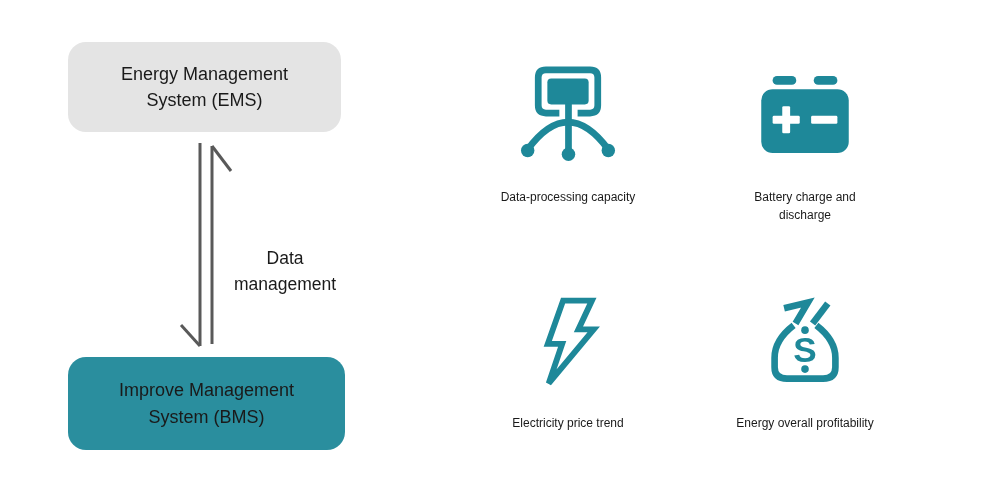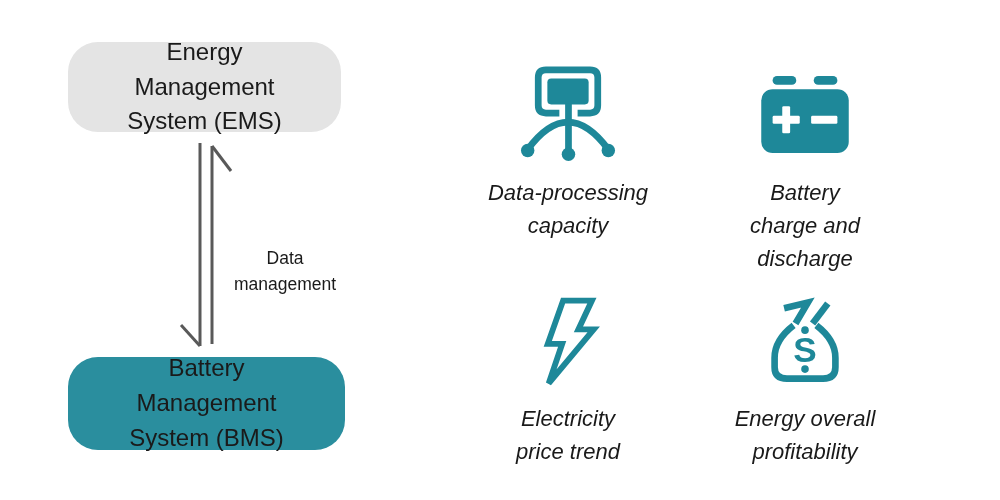--- a/index.html
+++ b/index.html
@@ -11,22 +11,22 @@
     overflow: hidden;
     position: relative;
   }
   .canvas { position: absolute; inset: 0; }
 
   
   .box {
     position: absolute;
     display: flex; align-items: center; justify-content: center;
     text-align: center;
-    border-radius: 30px;
-    font-size: 24px; line-height: 1.45;
+    border-radius: 18px;
+    font-size: 18px; line-height: 1.45;
   }
   .box-inner { max-width: 205px; }
   .box-gray { left: 68px; top: 42px; width: 273px; height: 90px; background: var(--gray_box, #e4e4e4); }
   .box-teal { left: 68px; top: 357px; width: 277px; height: 93px; background: var(--teal_box, #2a8e9e); }
 
   
   .arrow-svg { position: absolute; left: 168px; top: 136px; }
   .arrow-svg path { stroke: var(--arrow_gray, #595959); stroke-width: 3; fill: none; }
 
   .arrow-label {
@@ -40,22 +40,22 @@
   .f3, .f4 { top: 292px; }
   .f1, .f3 { left: 453px; }
   .f2, .f4 { left: 690px; }
   .icon-box {
     height: 104px;
     display: flex; align-items: center; justify-content: center;
     color: var(--icon_teal, #1e8899);
   }
   .f3 .icon-box, .f4 .icon-box { height: 100px; }
   .feature-label {
-    margin: 10px auto 0 auto;
-    font-size: 22px; line-height: 1.5; font-style: italic;
+    margin: 22px auto 0 auto;
+    font-size: 12px; line-height: 1.5;
   }
   .f1 .feature-label { max-width: 165px; }
   .f2 .feature-label { max-width: 135px; }
   .f3 .feature-label { max-width: 140px; }
   .f4 .feature-label { max-width: 150px; }
 
   svg .stroke { stroke: currentColor; fill: none; }
   svg .fill { fill: currentColor; stroke: none; }
   svg .white-fill { fill: #ffffff; stroke: none; }
 </style>
@@ -71,21 +71,21 @@
   <svg class="arrow-svg" width="72" height="218" viewBox="0 0 72 218">
     <path d="M 32 7 V 210"></path>
     <path d="M 32 210 L 13 189"></path>
     <path d="M 44 208 V 10"></path>
     <path d="M 44 10 L 63 35"></path>
   </svg>
 
   <div class="arrow-label">Data management</div>
 
   <div class="box box-teal">
-    <div class="box-inner">Battery Management System (BMS)</div>
+    <div class="box-inner">Improve Management System (BMS)</div>
   </div>
 
   <div class="feature f1">
     <div class="icon-box">
       <svg width="96" height="96" viewBox="0 0 100 100">
         <path class="stroke" stroke-width="7" d="M 41 49 H 27 Q 19 49 19 41 V 12 Q 19 4 27 4 H 73 Q 81 4 81 12 V 41 Q 81 49 73 49 H 60"></path>
         <rect class="fill" x="28.5" y="13" width="43" height="27" rx="4"></rect>
         <path class="stroke" stroke-width="7" d="M 50.5 39 V 91"></path>
         <path class="stroke" stroke-width="7" d="M 8 87 Q 50 30 92 87"></path>
         <circle class="fill" cx="8" cy="88" r="7"></circle>

